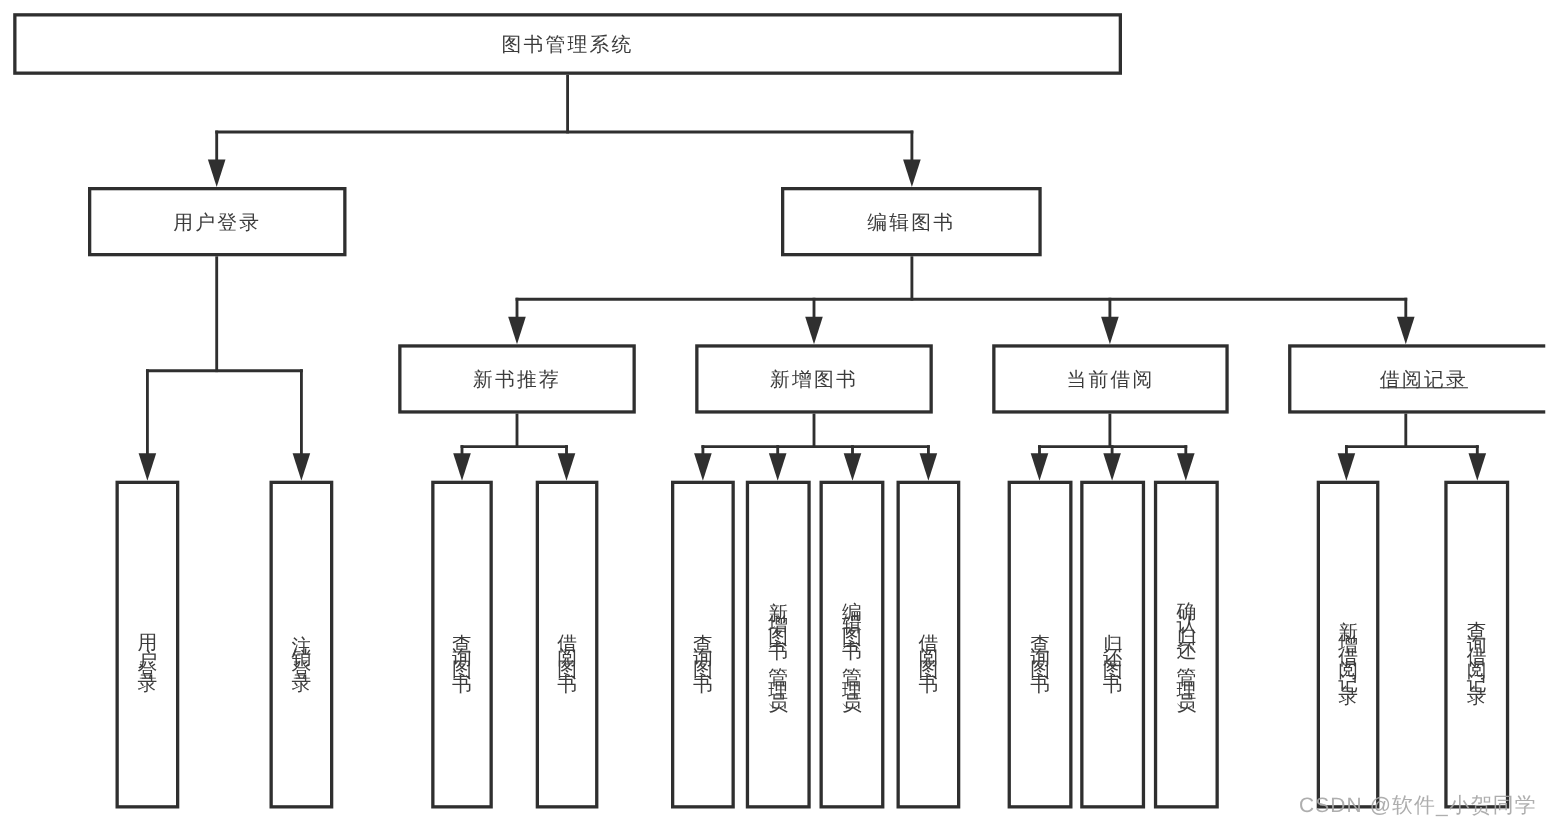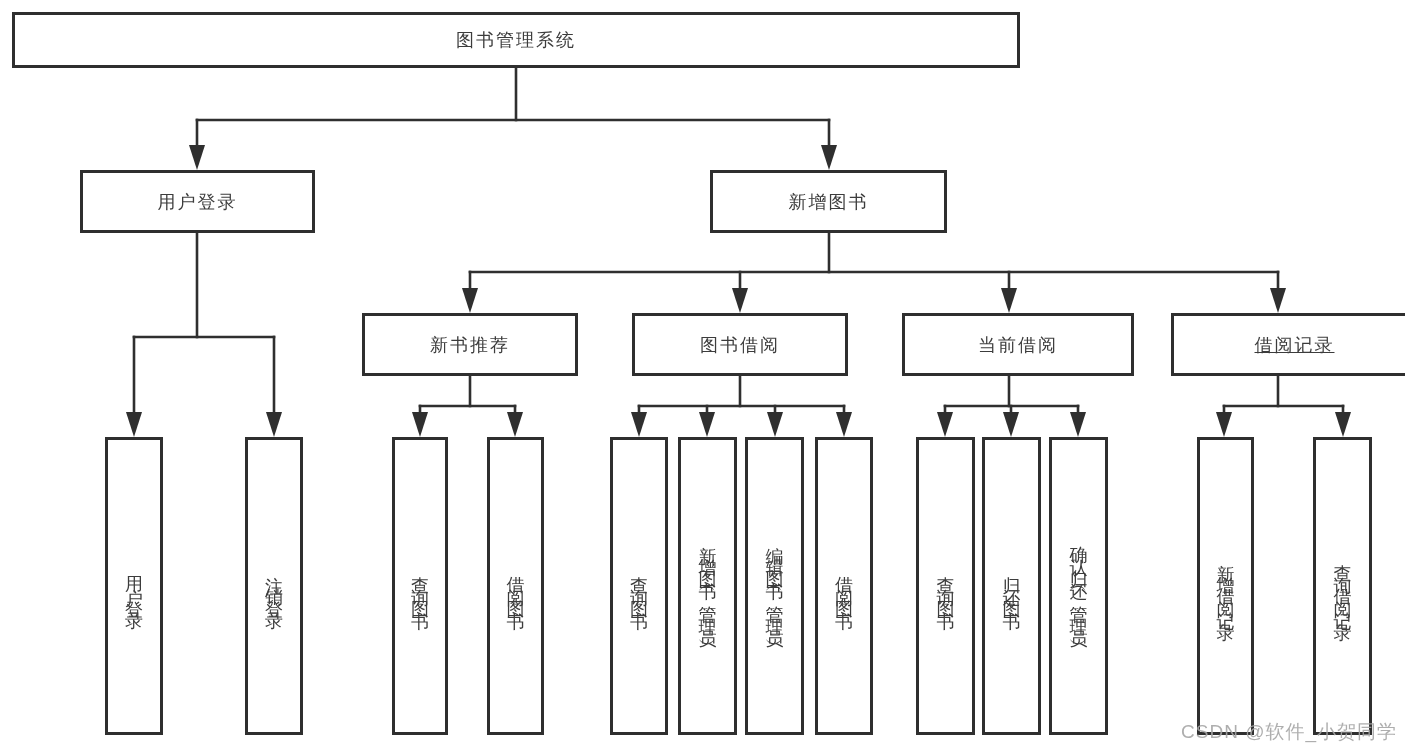--- a/index.html
+++ b/index.html
@@ -19,21 +19,21 @@
   .vnode span {
     writing-mode:vertical-rl; text-orientation:mixed;
     letter-spacing:12px; line-height:1; white-space:nowrap;
   }
   
   .n-root    { left:12px;  top:12px;  width:1008px; height:56px; }
   .n-login   { left:80px;  top:170px; width:235px;  height:63px; }
   .n-mgmt    { left:710px; top:170px; width:237px;  height:63px; }
   .n-rec     { left:362px; top:313px; width:216px;  height:63px;align-items:center; }
   .n-borrow  { left:632px; top:313px; width:216px;  height:63px; }
-  .n-current { left:902px; top:313px; width:232px;  height:63px; }
+  .n-current { left:902px; top:313px; width:215px;  height:63px; }
   .n-records { left:1171px;top:313px; width:247px;  height:63px;text-decoration:underline; }
   
   .vnode { top:437px; height:298px; }
   .n-a1 { left:105px;  width:58px; }
   .n-a2 { left:245px;  width:58px; }
   .n-b1 { left:392px;  width:56px; }
   .n-b2 { left:487px;  width:57px; }
   .n-c1 { left:610px;  width:58px; }
   .n-c2 { left:678px;  width:59px; }
   .n-c3 { left:745px;  width:59px; }
@@ -120,28 +120,28 @@
   </svg>
 
   <div class="node hnode n-root">
     <span>图书管理系统</span>
   </div>
 
   <div class="node hnode n-login">
     <span>用户登录</span>
   </div>
   <div class="node hnode n-mgmt">
-    <span>新增图书</span>
+    <span>编辑图书</span>
   </div>
 
   <div class="node hnode n-rec">
     <span>新书推荐</span>
   </div>
   <div class="node hnode n-borrow">
-    <span>图书借阅</span>
+    <span>新增图书</span>
   </div>
   <div class="node hnode n-current">
     <span>当前借阅</span>
   </div>
   <div class="node hnode n-records">
     <span>借阅记录</span>
   </div>
 
   <div class="node vnode n-a1">
     <span>用户登录</span>

